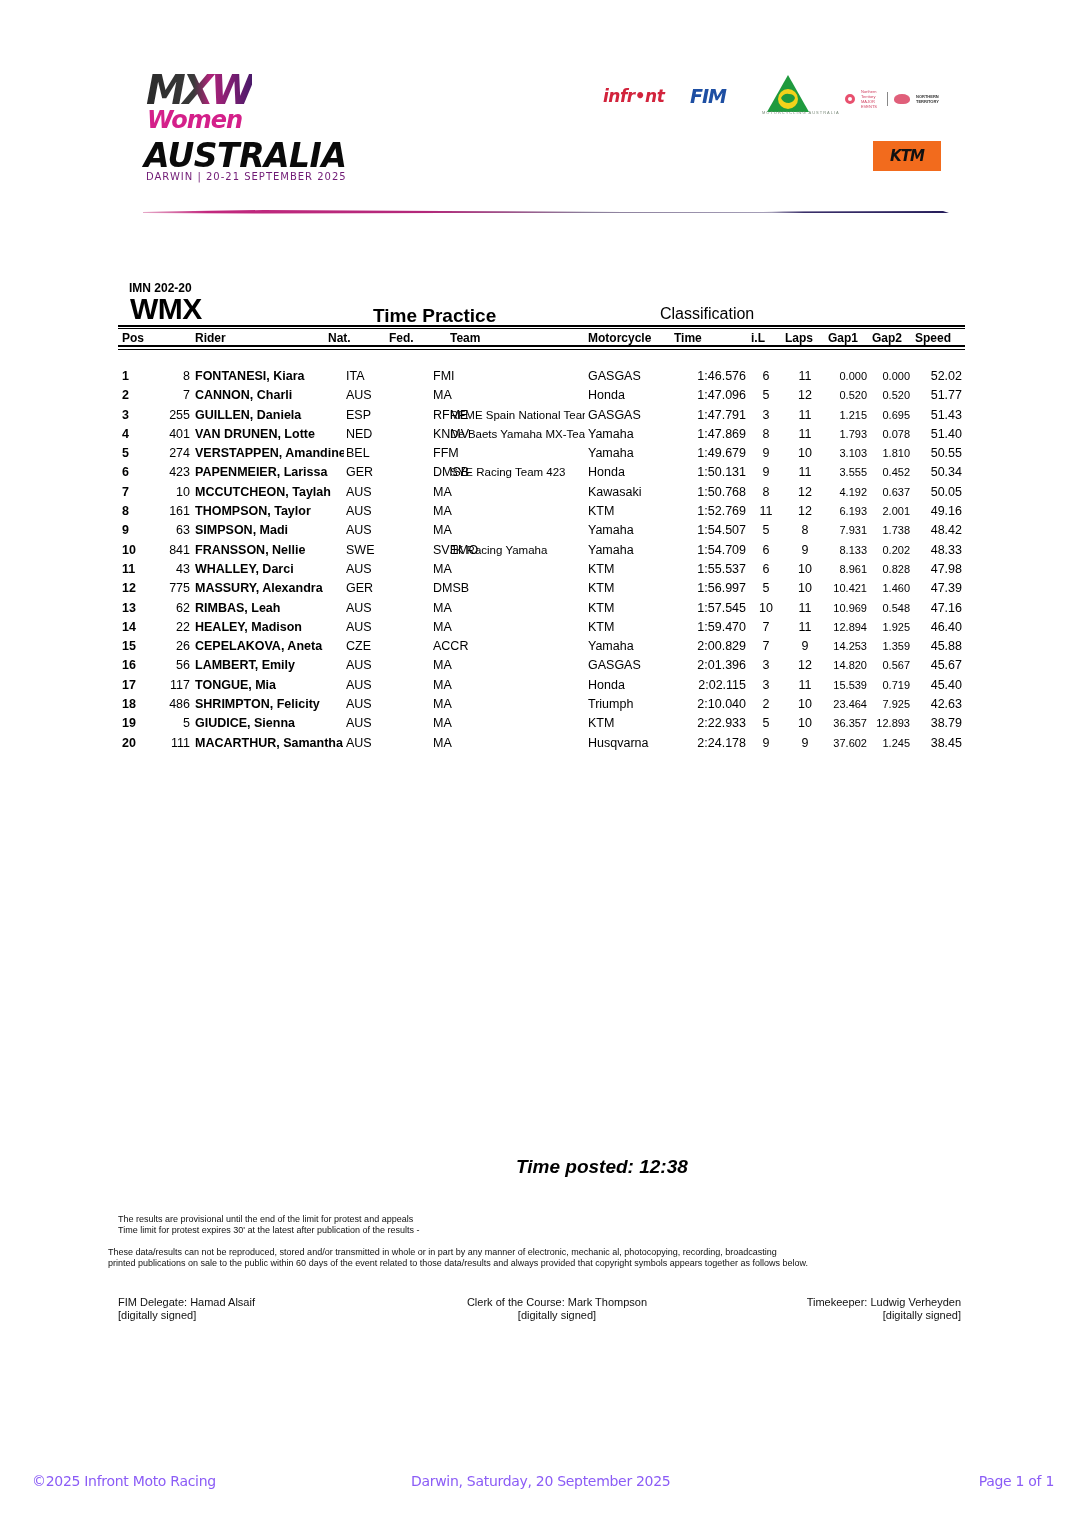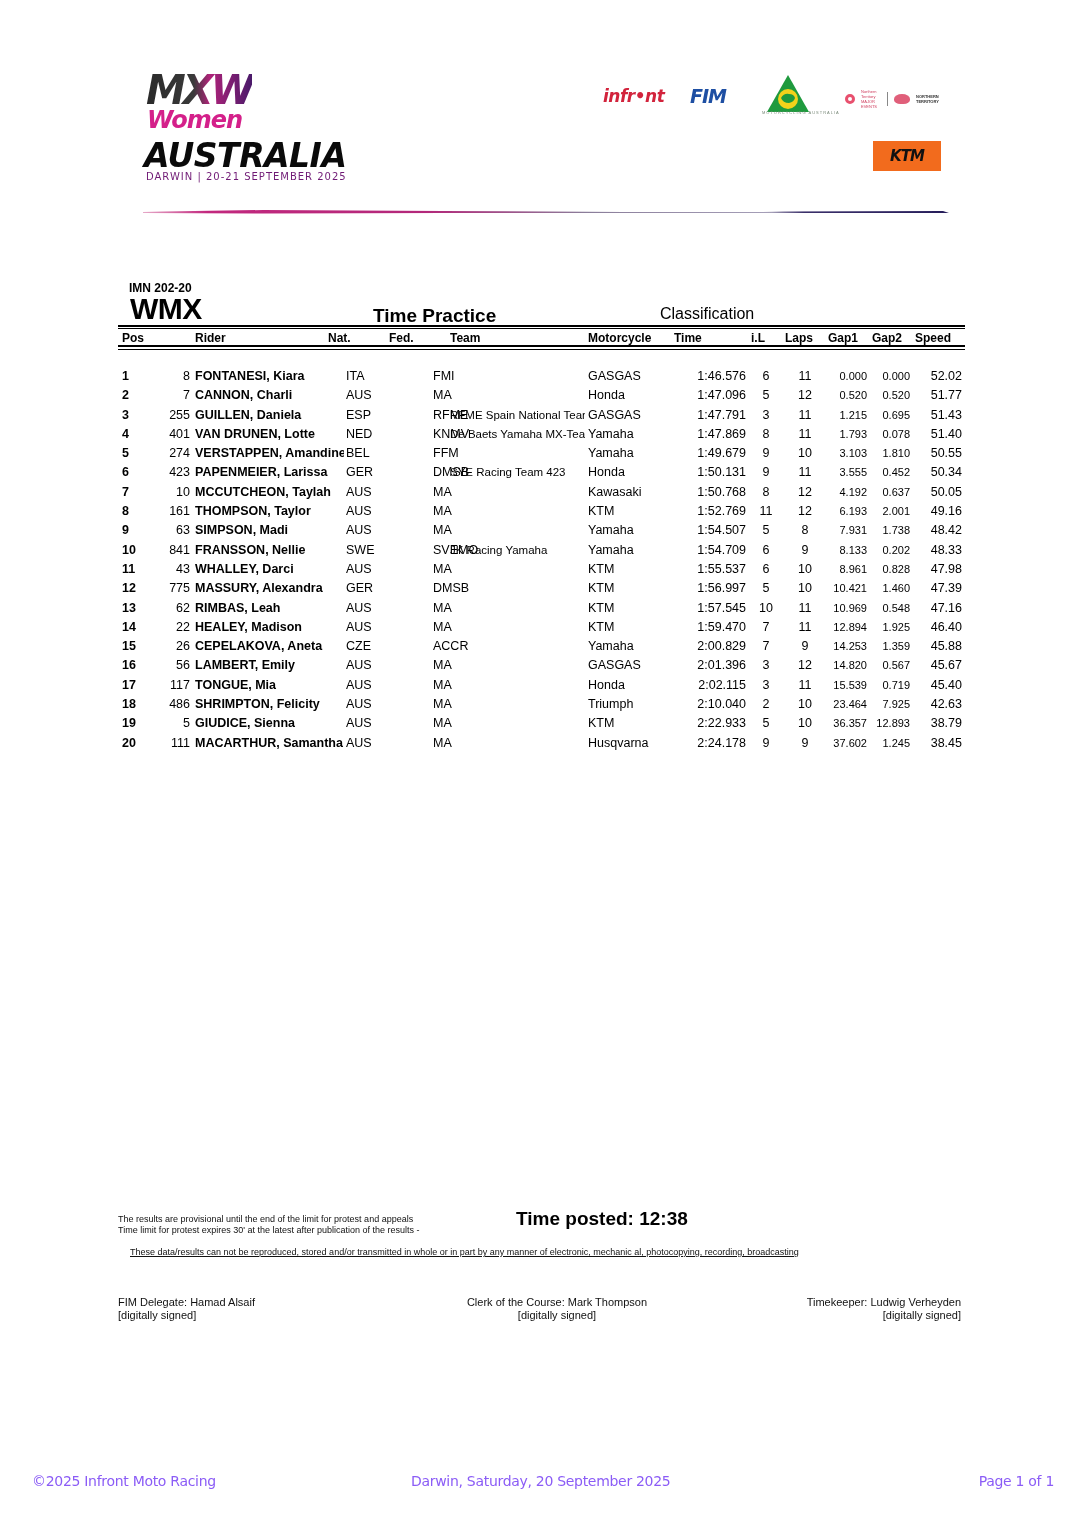--- a/index.html
+++ b/index.html
@@ -65,22 +65,22 @@
   .c-moto { left: 588px; }
   .c-time { left: 680px; width: 66px; text-align: right; }
   .c-il   { left: 752px; width: 28px; text-align: center; }
   .c-laps { left: 790px; width: 30px; text-align: center; }
   .c-gap1 { left: 820px; width: 47px; text-align: right; font-size: 11px; }
   .c-gap2 { left: 866px; width: 44px; text-align: right; font-size: 11px; }
   .c-speed{ left: 920px; width: 42px; text-align: right; }
 
   
   .prov { left: 118px; top: 1214px; font-size: 9px; line-height: 11px; color: #111; }
-  .posted { left: 516px; top: 1208px; font-size: 19px; font-weight: bold; }
-  .legal { left: 130px; top: 1247px; font-size: 9px; line-height: 11px; color: #111; text-decoration: underline; }
+  .posted { left: 516px; top: 1156px; font-size: 19px; font-weight: bold; font-style: italic; }
+  .legal { left: 108px; top: 1247px; font-size: 9px; line-height: 11px; color: #111; }
   .sig { top: 1296px; font-size: 11px; line-height: 13px; color: #111; }
   .sig-left { left: 118px; }
   .sig-mid { left: 464px; width: 186px; text-align: center; }
   .sig-right { right: 125px; text-align: right; }
 
   .foot { top: 1473px; font-family: "DejaVu Sans", sans-serif; font-size: 14px; color: #8b5cf6; letter-spacing: -0.3px; }
   .foot-left { left: 32px; }
   .foot-mid { left: 411px; }
   .foot-right { right: 32px; }
 </style>
@@ -453,20 +453,21 @@
   </div>
   </div>
 
 <div class="abs prov">
   <div>The results are provisional until the end of the limit for protest and appeals</div>
   <div>Time limit for protest expires 30' at the latest after publication of the results -</div>
 </div>
 <div class="abs posted">Time posted: 12:38</div>
 <div class="abs legal">
   <div>These data/results can not be reproduced, stored and/or transmitted in whole or in part by any manner of electronic, mechanic al, photocopying, recording, broadcasting</div>
+  <div>printed publications on sale to the public within 60 days of the event related to those data/results and always provided that  copyright symbols appears together as follows below.</div>
 </div>
 
 <div class="abs sig sig-left">
   <div>FIM Delegate: Hamad Alsaif</div>
   <div>[digitally signed]</div>
 </div>
 <div class="abs sig sig-mid">
   <div>Clerk of the Course: Mark Thompson</div>
   <div>[digitally signed]</div>
 </div>

